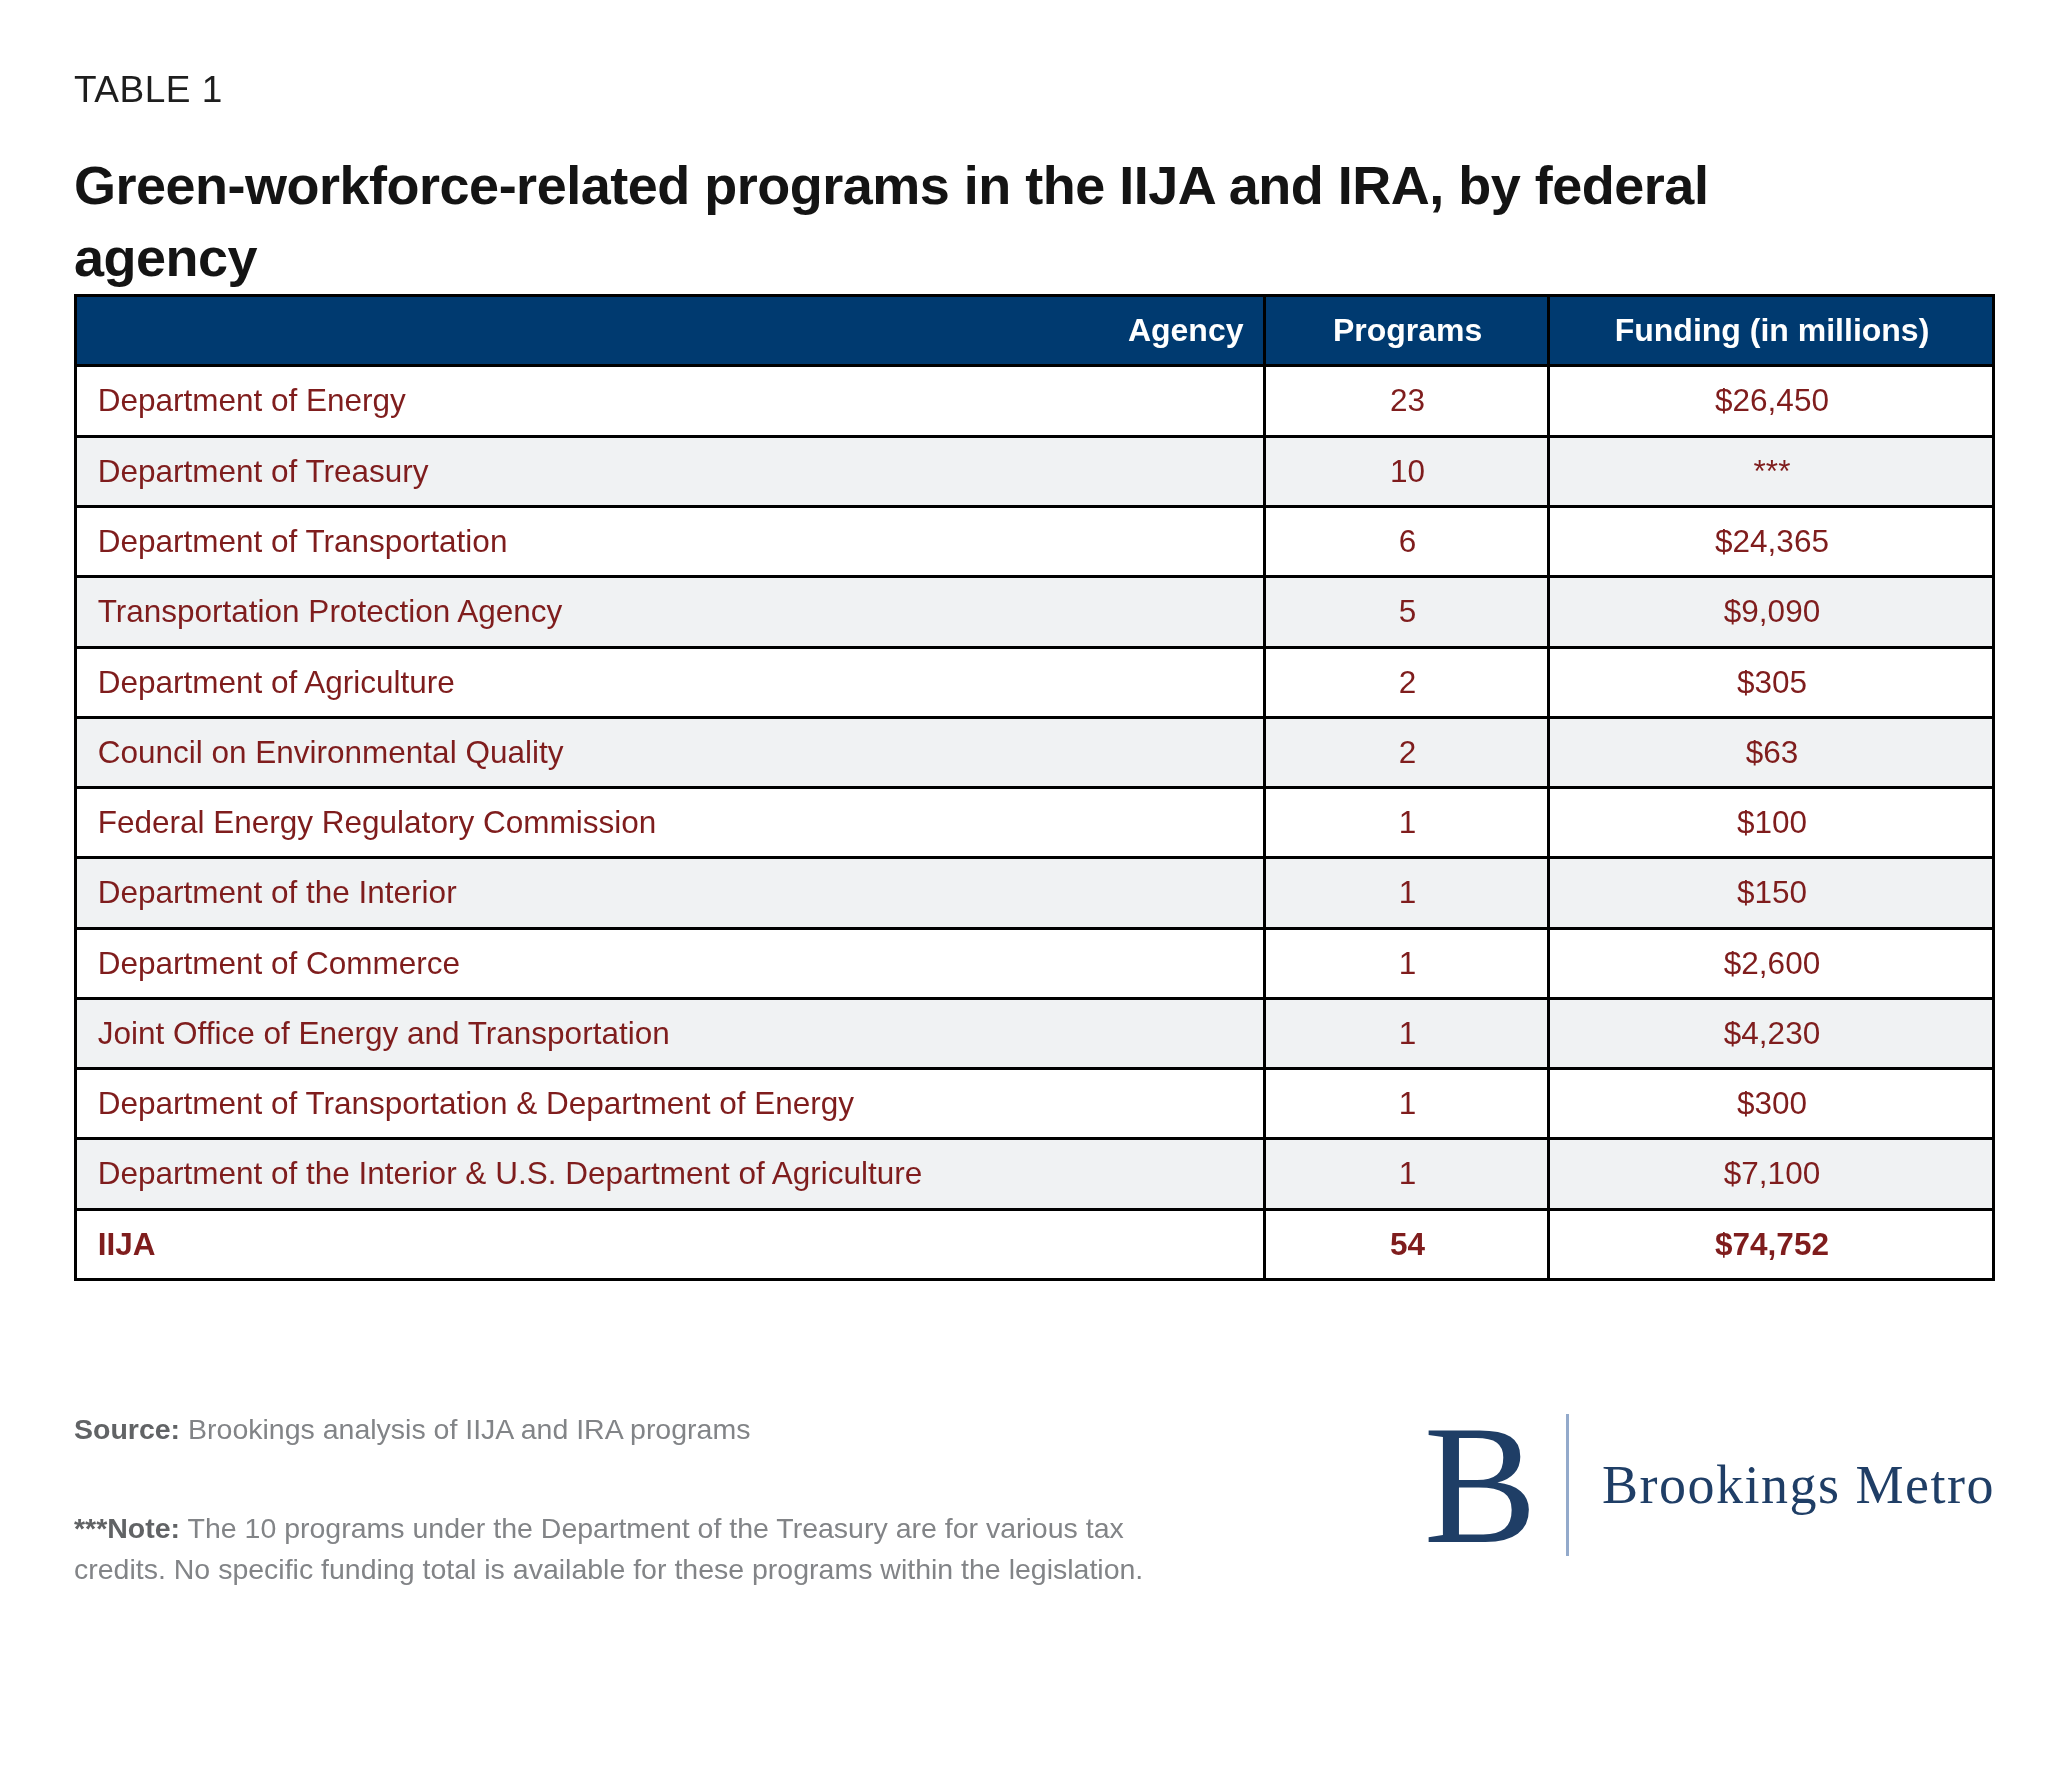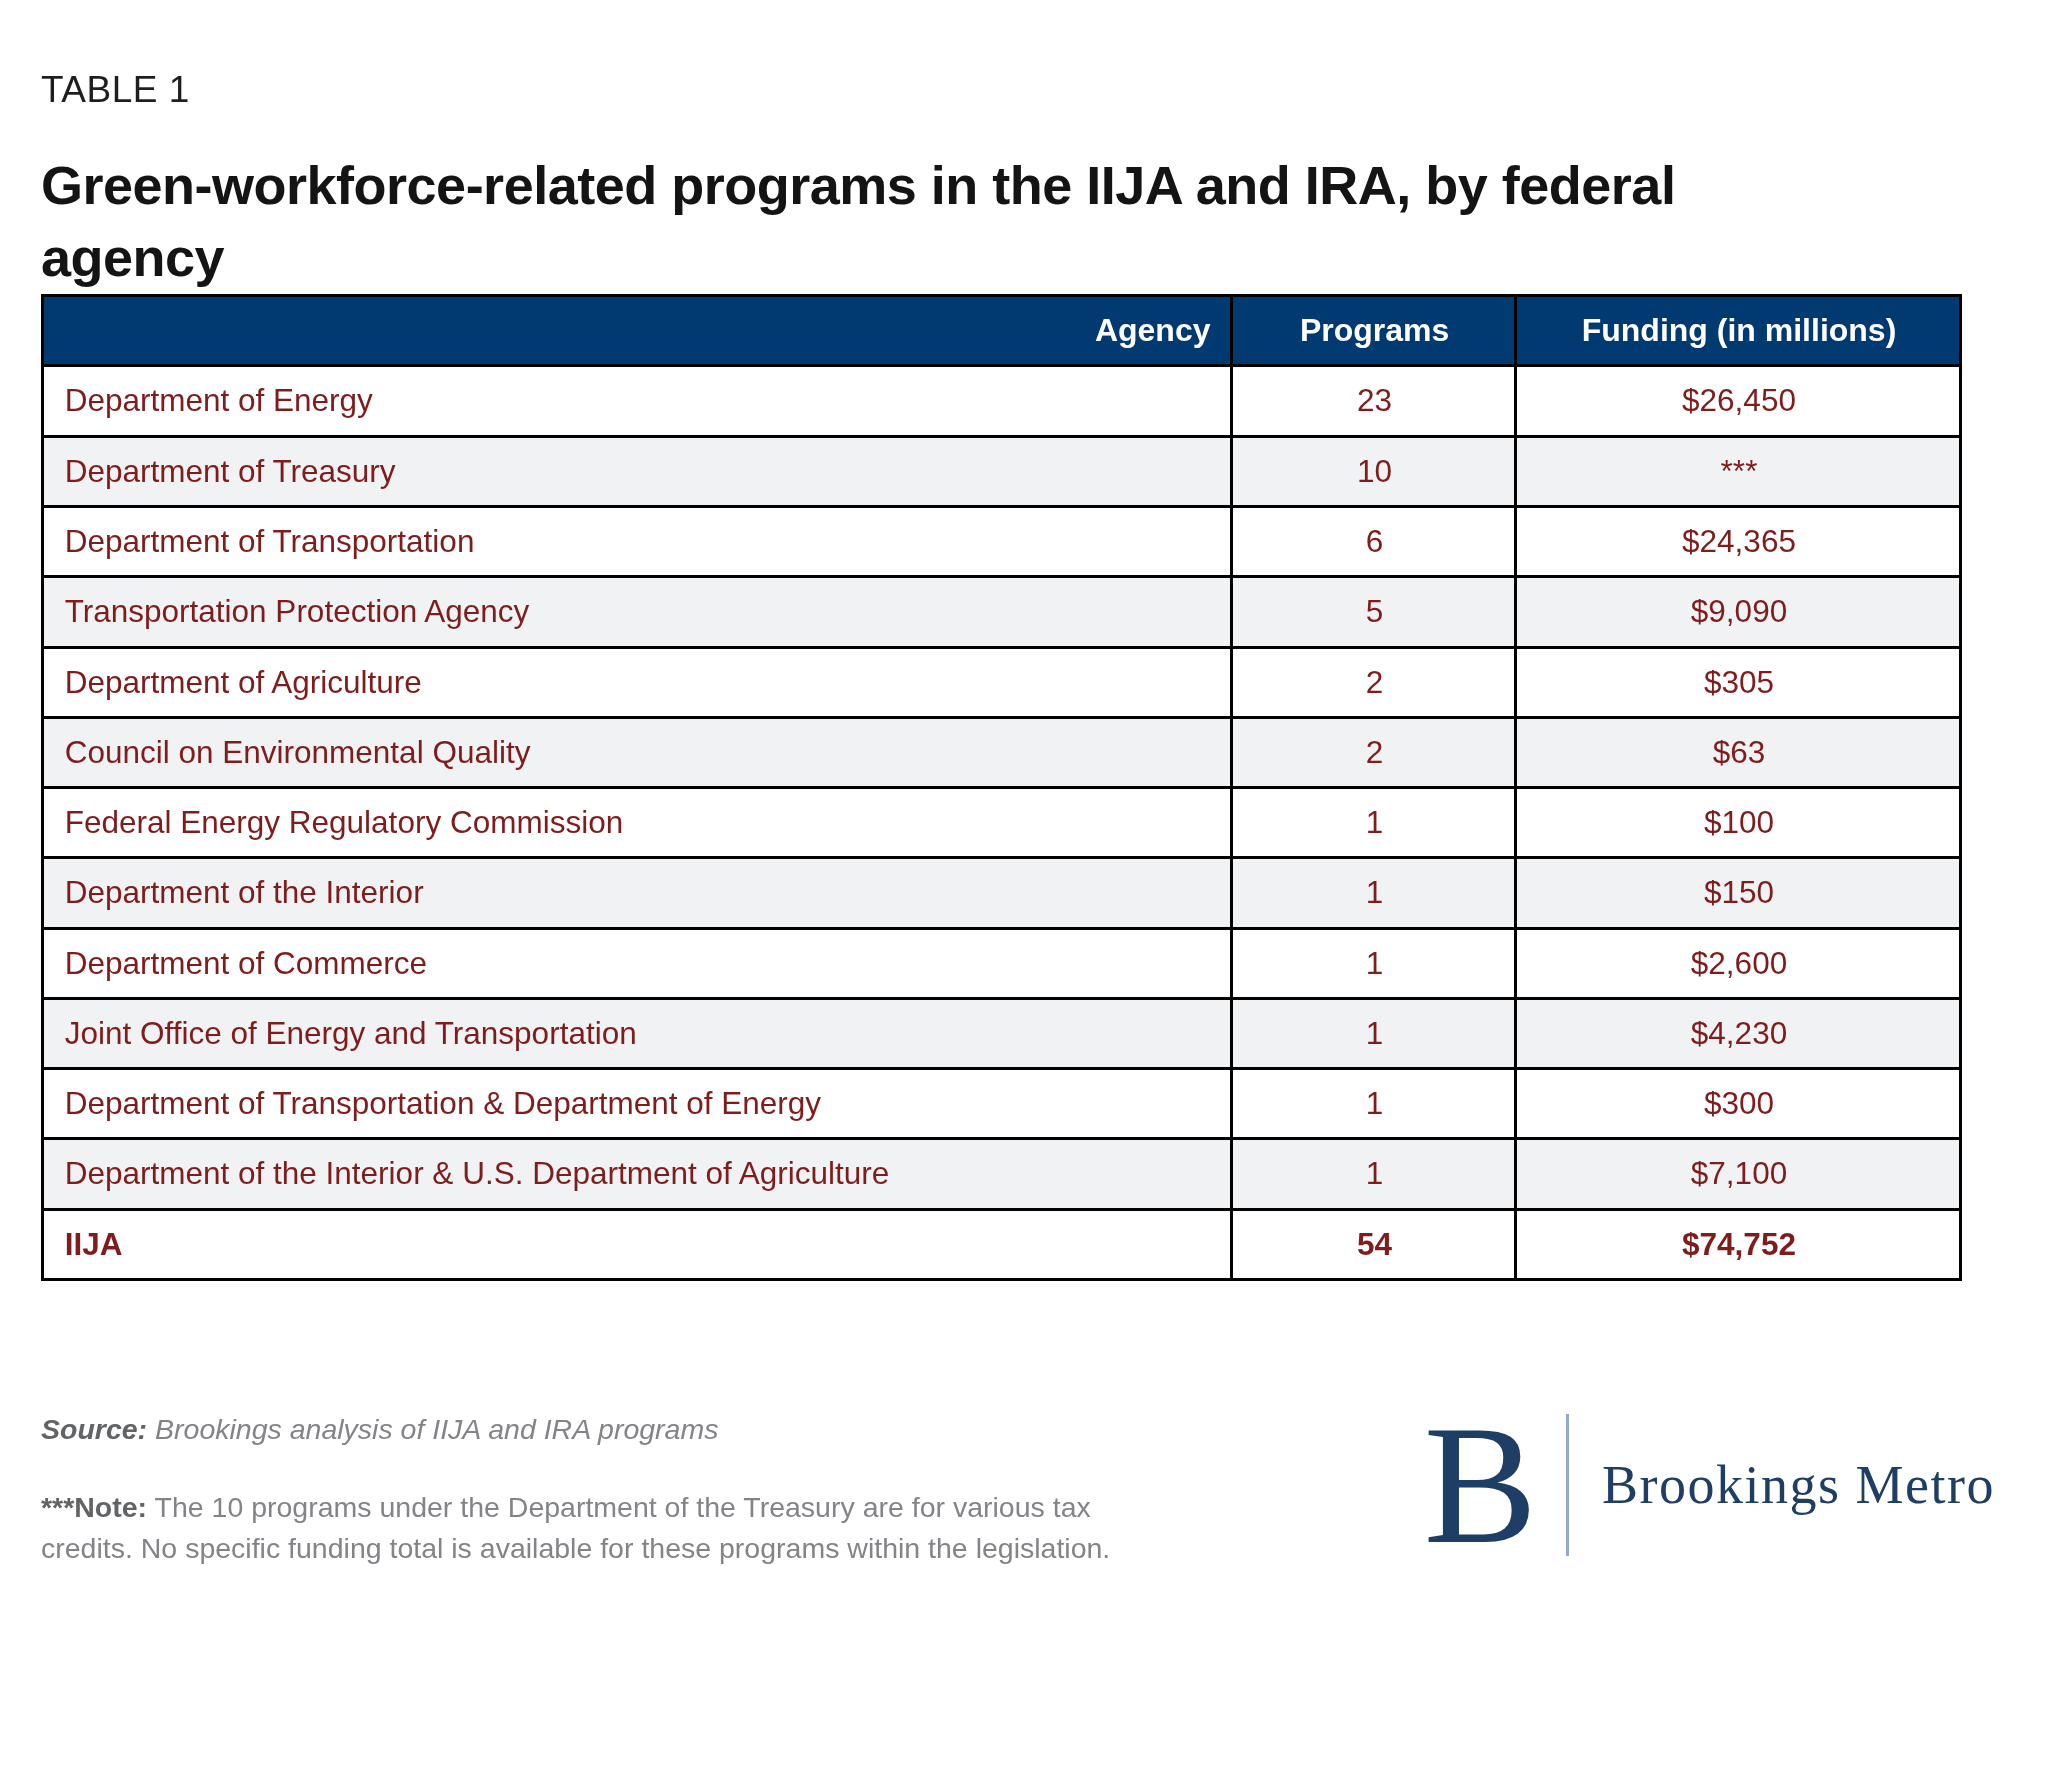--- a/index.html
+++ b/index.html
@@ -7,21 +7,21 @@
   body {
     width: 2066px;
     height: 1771px;
     font-family: "Liberation Sans", sans-serif;
     color: #1a1a1a;
     overflow: hidden;
   }
   .page {
     width: 2066px;
     height: 1533px;
-    padding: 69px 71px 0 41px;
+    padding: 69px 71px 0 74px;
   }
   .table-label {
     font-size: 37px;
     font-weight: 400;
     letter-spacing: 0.5px;
     color: #1e1e1e;
   }
   .title {
     margin-top: 39px;
     max-width: 1791px;
@@ -67,21 +67,21 @@
     justify-content: space-between;
     align-items: flex-start;
   }
   .notes {
     width: 1097px;
     font-size: 28.5px;
     line-height: 1.42;
     color: #828487;
   }
   .notes .lbl { font-weight: 700; color: #616365; }
-  .notes .source-line { margin-bottom: 38px; font-style: italic; }
+  .notes .source-line { margin-bottom: 59px; }
   .logo {
     display: flex;
     align-items: center;
     margin-top: 4.9px;
     font-family: "Liberation Serif", serif;
     color: #1F3E66;
   }
   .logo-b {
     font-size: 170px;
     line-height: 0.78;

